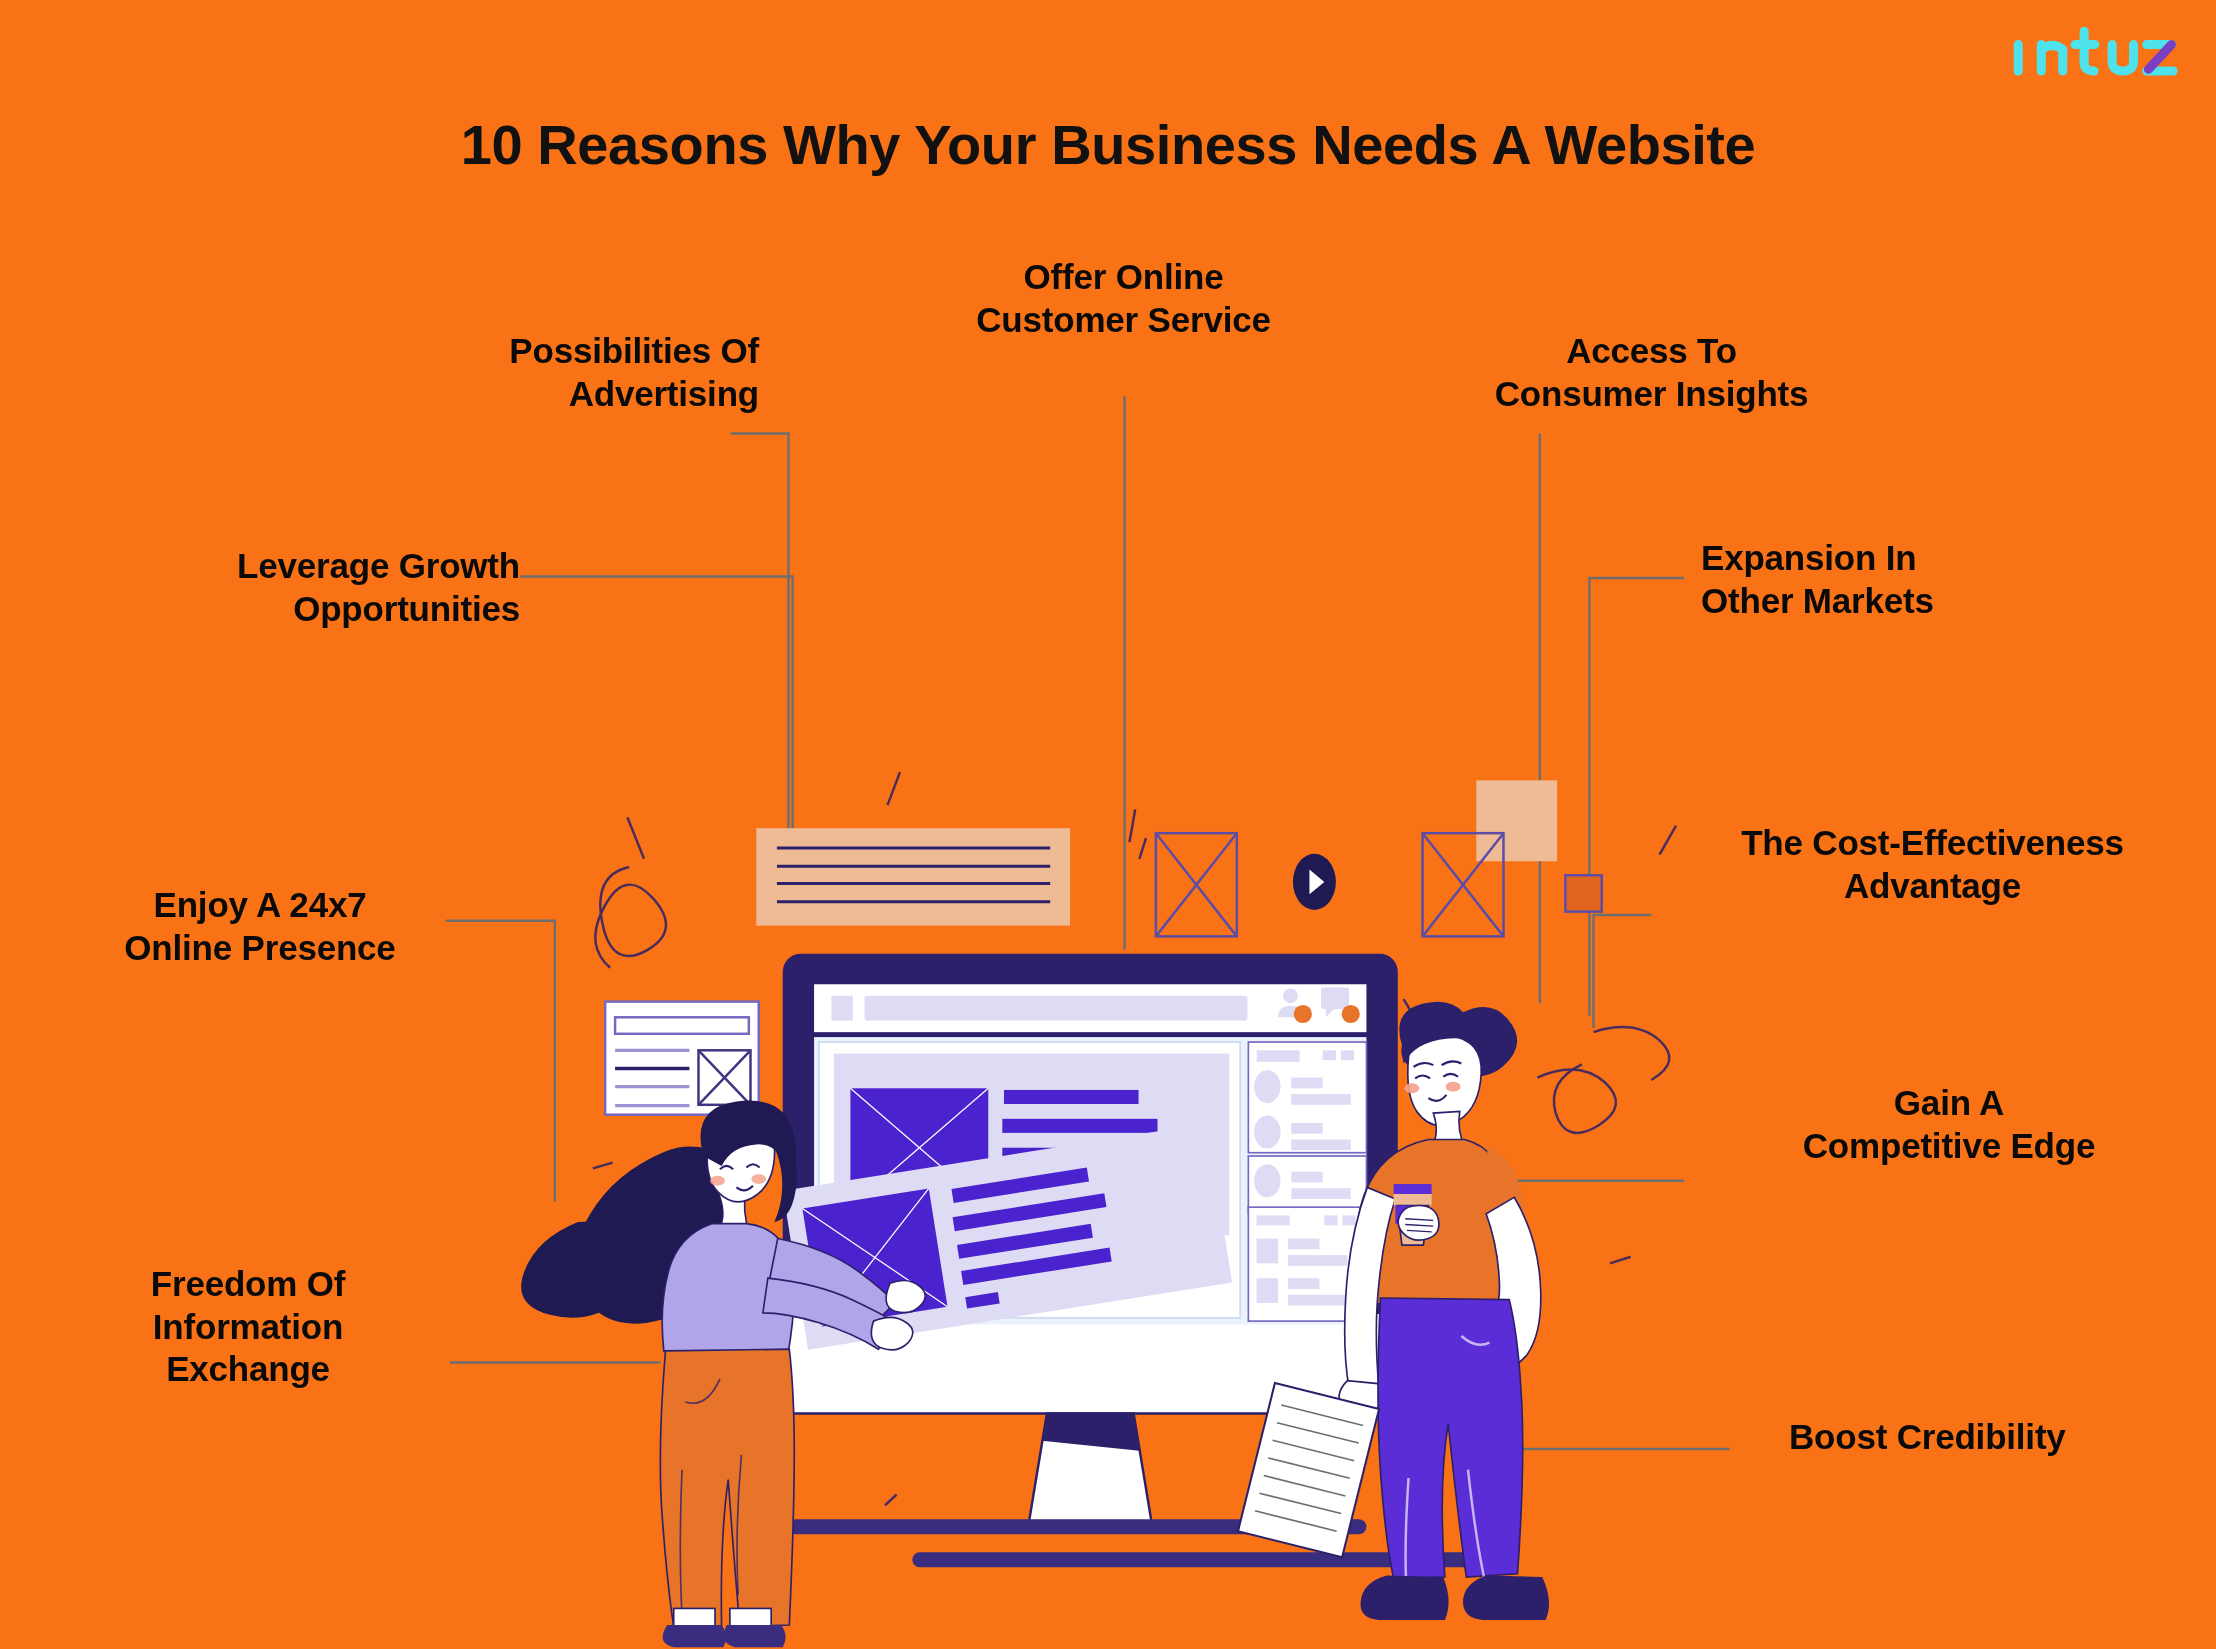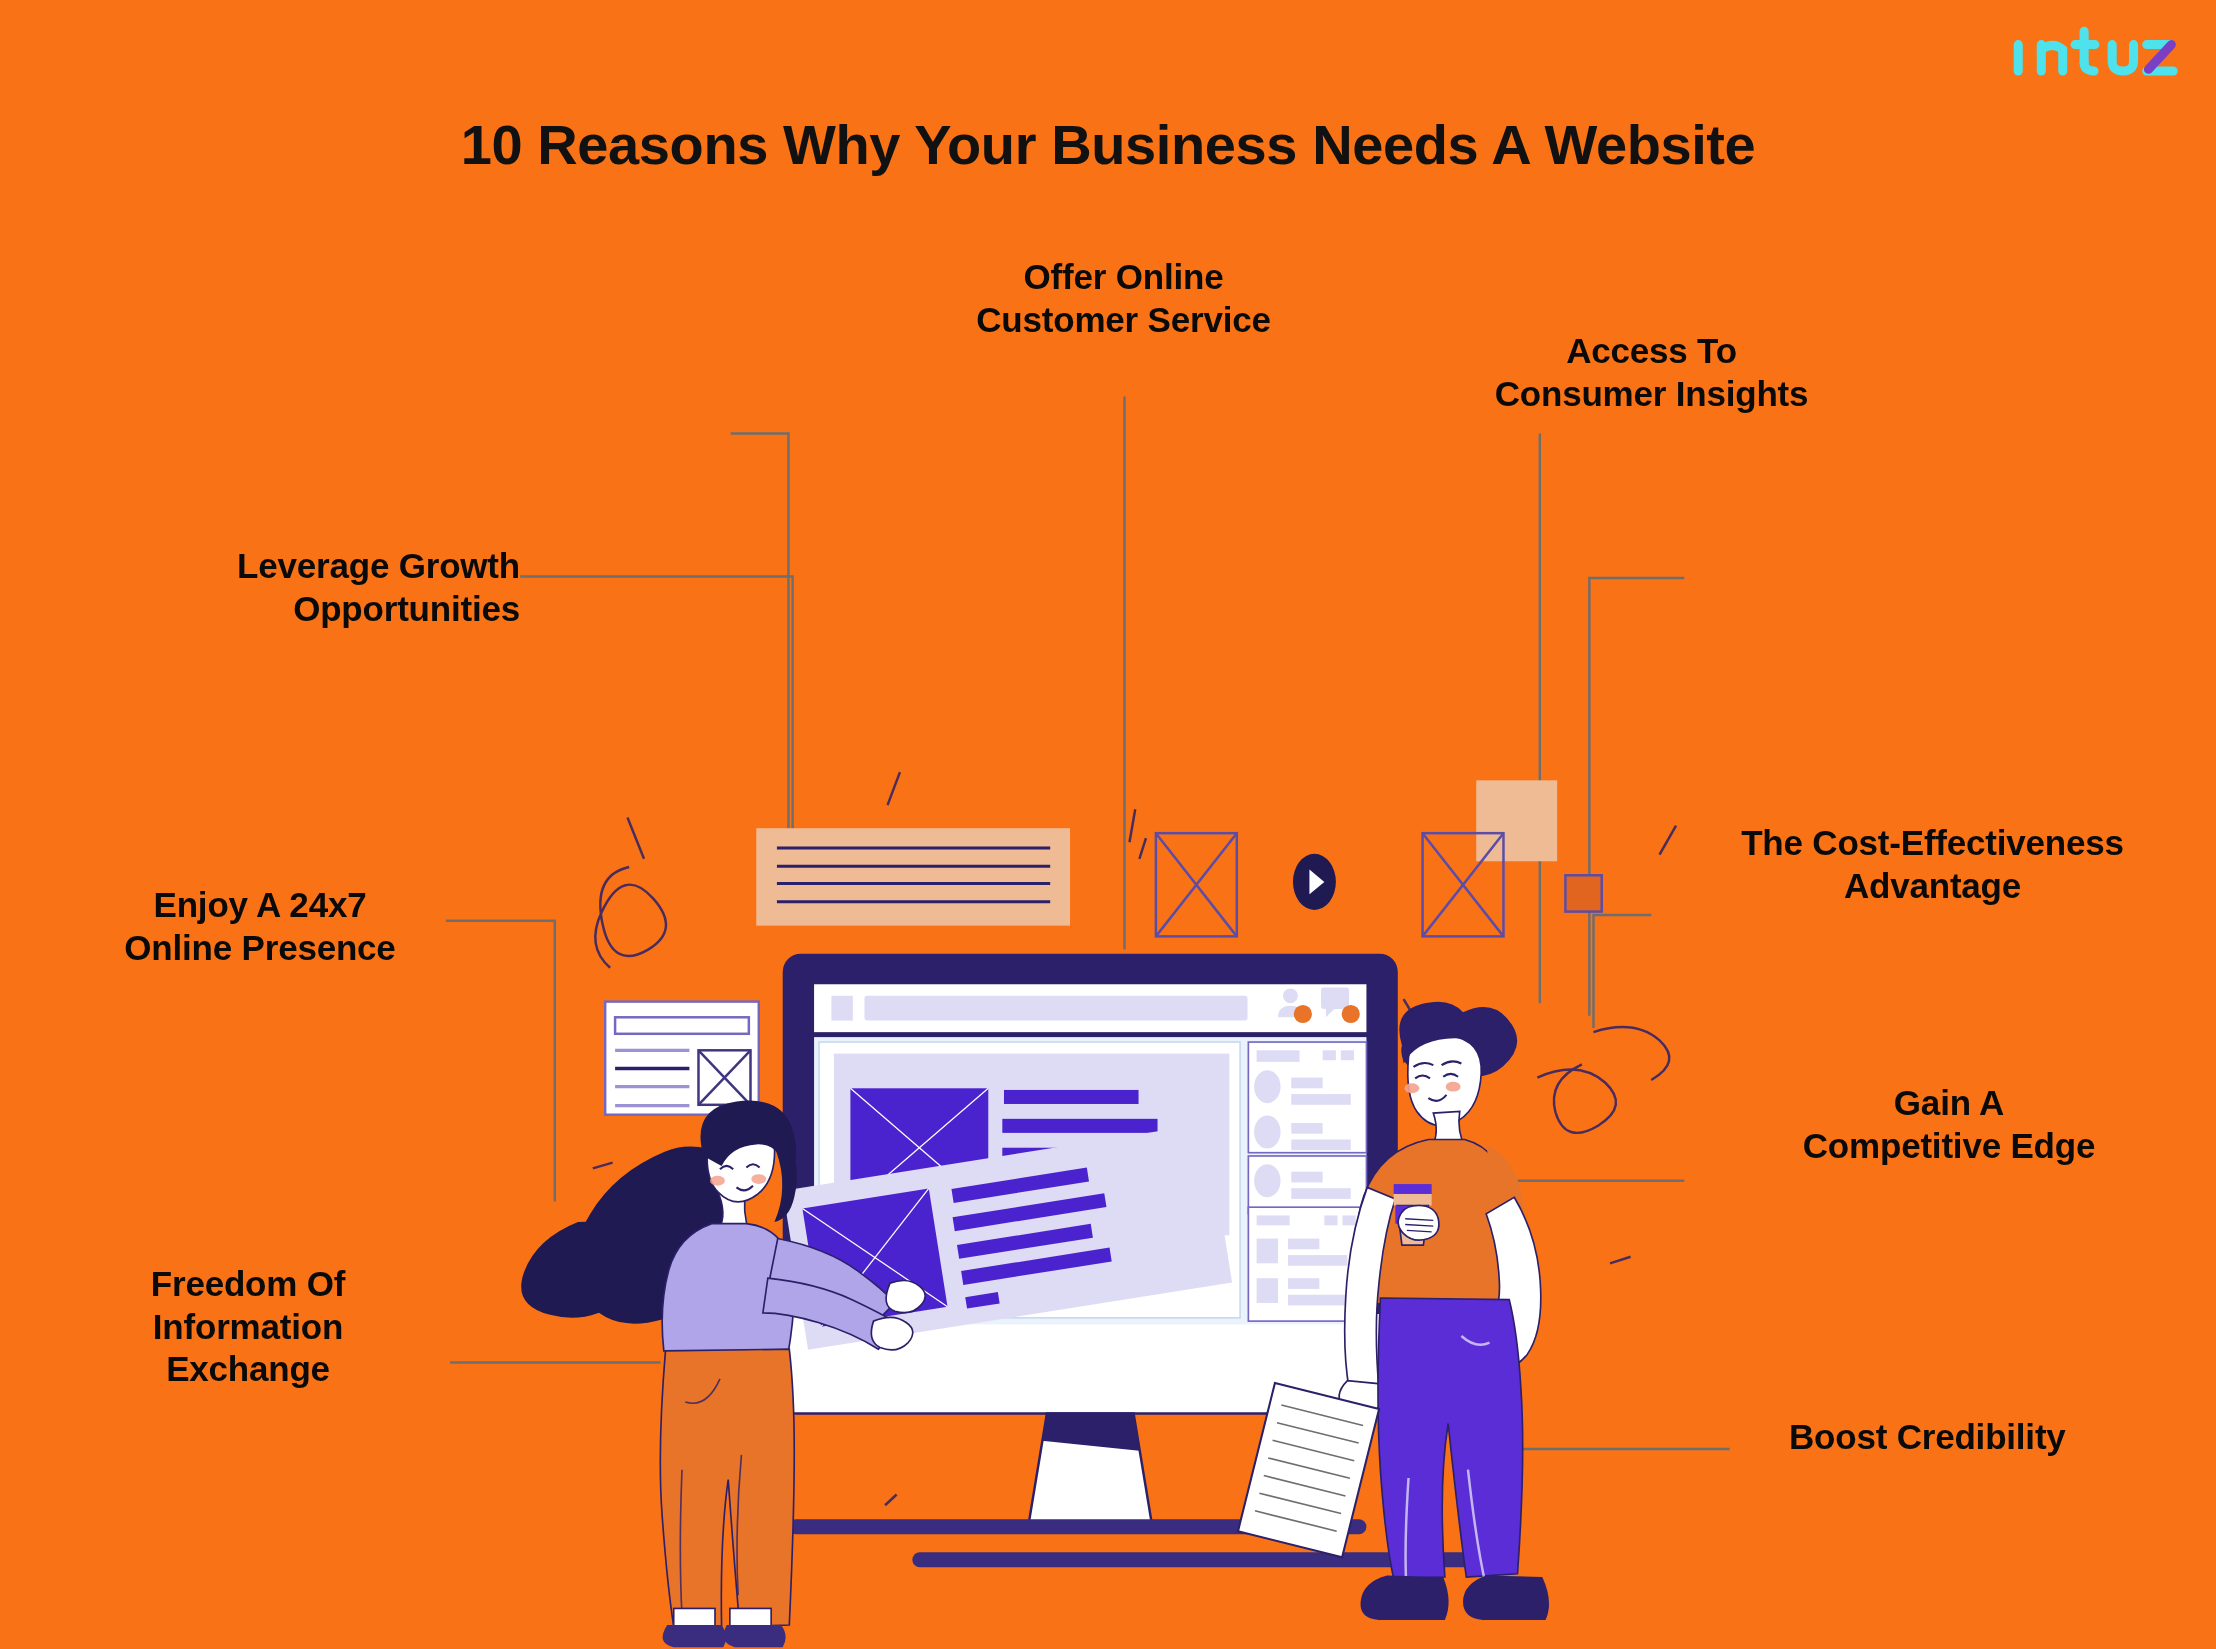--- a/index.html
+++ b/index.html
@@ -380,36 +380,44 @@
           <line x1="1534" y1="1756" x2="1636" y2="1756"></line>
           <line x1="1534" y1="1778" x2="1636" y2="1778"></line>
           <line x1="1534" y1="1800" x2="1636" y2="1800"></line>
           <line x1="1534" y1="1822" x2="1636" y2="1822"></line>
           <line x1="1534" y1="1844" x2="1636" y2="1844"></line>
         </g>
       </g>
     </g>
   </svg>
 
+  <div class="lbl r" id="lbl-advertising">
+    <div>Possibilities Of</div>
+    <div>Advertising</div>
+  </div>
 
   <div class="lbl c" id="lbl-insights">
     <div>Access To</div>
     <div>Consumer Insights</div>
   </div>
 
   <div class="lbl c" id="lbl-customer-svc">
     <div>Offer Online</div>
     <div>Customer Service</div>
   </div>
 
   <div class="lbl r" id="lbl-growth">
     <div>Leverage Growth</div>
     <div>Opportunities</div>
   </div>
 
+  <div class="lbl l" id="lbl-expansion">
+    <div>Expansion In</div>
+    <div>Other Markets</div>
+  </div>
 
   <div class="lbl r" id="lbl-247">
     <div>Enjoy A 24x7</div>
     <div>Online Presence</div>
   </div>
 
   <div class="lbl c" id="lbl-cost">
     <div>The Cost-Effectiveness</div>
     <div>Advantage</div>
   </div>

